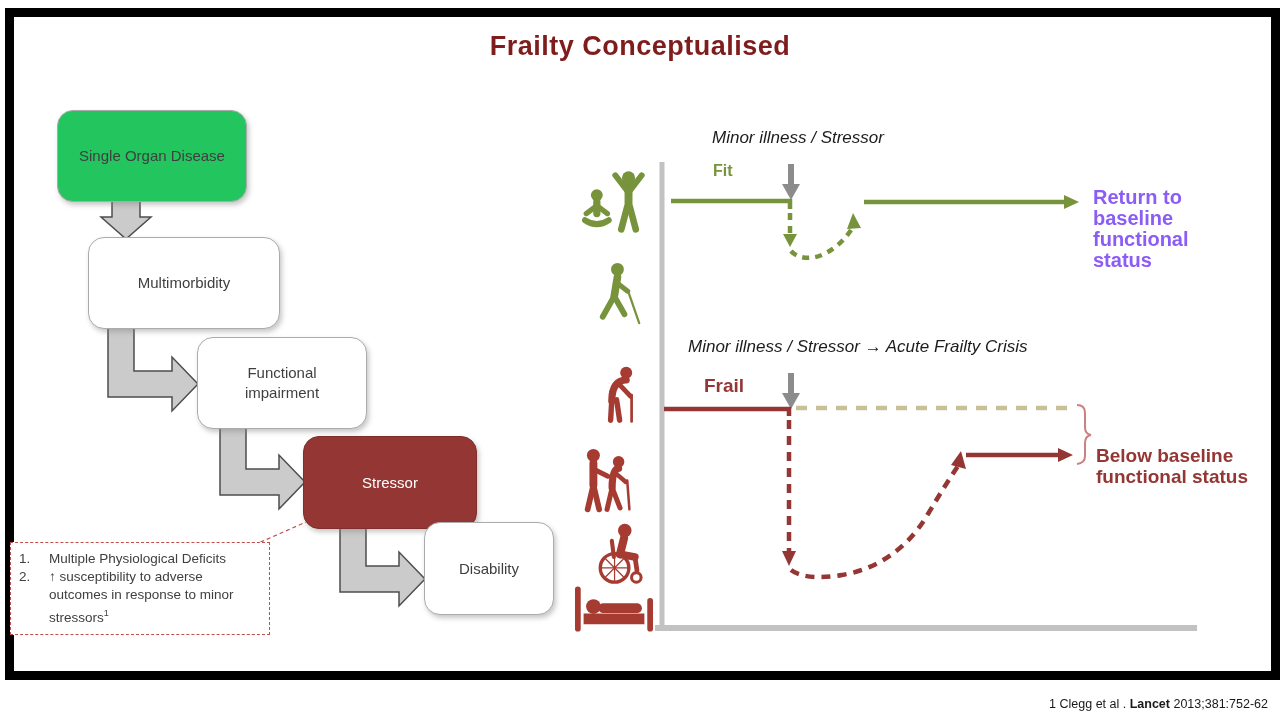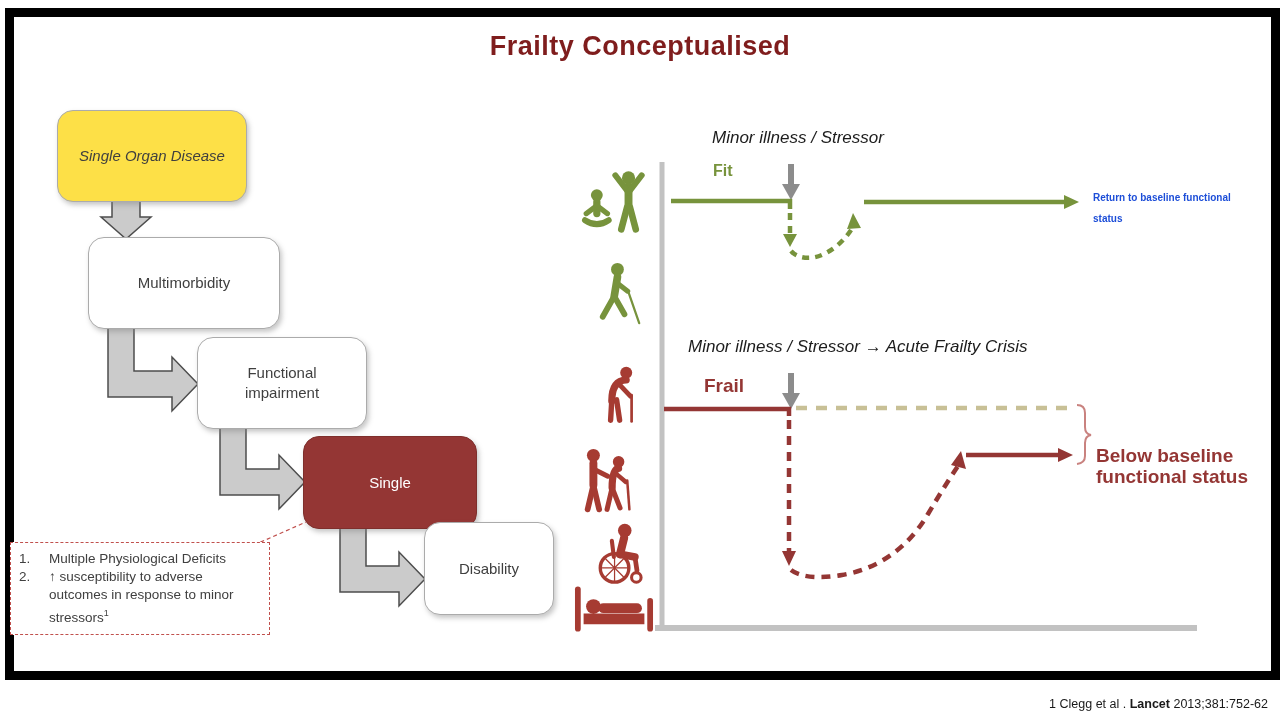--- a/index.html
+++ b/index.html
@@ -7,39 +7,39 @@
        font-family:"Liberation Sans","DejaVu Sans",sans-serif;}
   .abs{position:absolute;}
   
   .frame{left:5px;top:8px;width:1257px;height:654px;border:9px solid #000;background:#fff;}
   .title{left:0;top:31px;width:1280px;text-align:center;font-size:27px;font-weight:bold;
          color:#7f1d1d;letter-spacing:.5px;}
   
   .fbox{border:1px solid #ABABAB;border-radius:16px;background:#fff;color:#3F3F3F;
         font-size:15px;display:flex;align-items:center;justify-content:center;text-align:center;
         box-shadow:2px 3px 5px rgba(130,130,130,.45);line-height:20px;}
-  .fbox.green{background:#fde047;font-style:italic;}
+  .fbox.green{background:#22c55e;}
   .fbox.red{background:#943634;border-color:#7E2F2C;color:#fff;}
   .box-organ{left:57px;top:110px;width:188px;height:90px;}
   .box-multi{left:68px;top:237px;width:190px;height:90px;margin-left:20px;}
   .box-func{left:197px;top:337px;width:170px;height:92px;padding:0 34px;box-sizing:border-box;}
   .box-frail{left:303px;top:436px;width:172px;height:91px;}
   .box-dis{left:424px;top:522px;width:128px;height:91px;}
   
   .note{left:10px;top:542px;width:244px;height:84px;border:1px dashed #C0504D;background:#fff;
         padding:7px 6px 0 8px;box-sizing:content-box;color:#404040;font-size:13.5px;line-height:18px;}
   .note-row{display:flex;}
   .note-num{width:30px;flex:0 0 30px;}
   .note-text{flex:1;}
   sup{font-size:9px;}
   
   .lbl-italic{font-style:italic;font-size:17px;color:#1C1C1C;}
   .lbl-fit{left:713px;top:162px;font-size:16px;font-weight:bold;color:#77933C;}
   .lbl-frail{left:704px;top:375px;font-size:19px;font-weight:bold;color:#943634;}
-  .lbl-return{left:1093px;top:187px;width:152px;font-size:10px;font-weight:bold;color:#1d4ed8;line-height:21px;}
+  .lbl-return{left:1093px;top:187px;width:152px;font-size:20px;font-weight:bold;color:#8b5cf6;line-height:21px;}
   .lbl-below{left:1096px;top:445px;width:152px;font-size:19px;font-weight:bold;color:#943634;line-height:21px;}
   .stressor-fit{left:712px;top:128px;}
   .stressor-frail{left:688px;top:337px;}
   .citation{right:12px;top:697px;font-size:12.5px;color:#1A1A1A;}
   .citation b{font-weight:bold;}
   svg{position:absolute;left:0;top:0;}
   .icon{position:absolute;}
 </style>
 </head>
 <body>
@@ -99,21 +99,21 @@
 <div class="abs fbox green box-organ">
   <span>Single Organ Disease</span>
 </div>
 <div class="abs fbox box-multi">
   <span>Multimorbidity</span>
 </div>
 <div class="abs fbox box-func">
   <span>Functional impairment</span>
 </div>
 <div class="abs fbox red box-frail">
-  <span>Single</span>
+  <span>Stressor</span>
 </div>
 <div class="abs fbox box-dis">
   <span>Disability</span>
 </div>
 
 <div class="abs note">
   <div class="note-row">
     <span class="note-num">1.</span>
     <span class="note-text">Multiple Physiological Deficits</span>
   </div>

